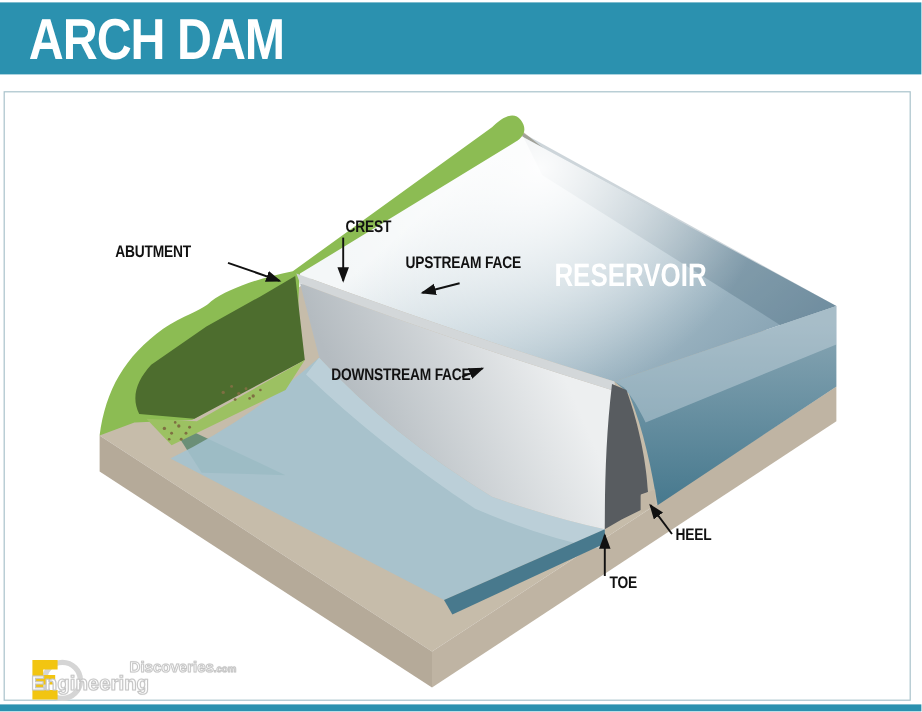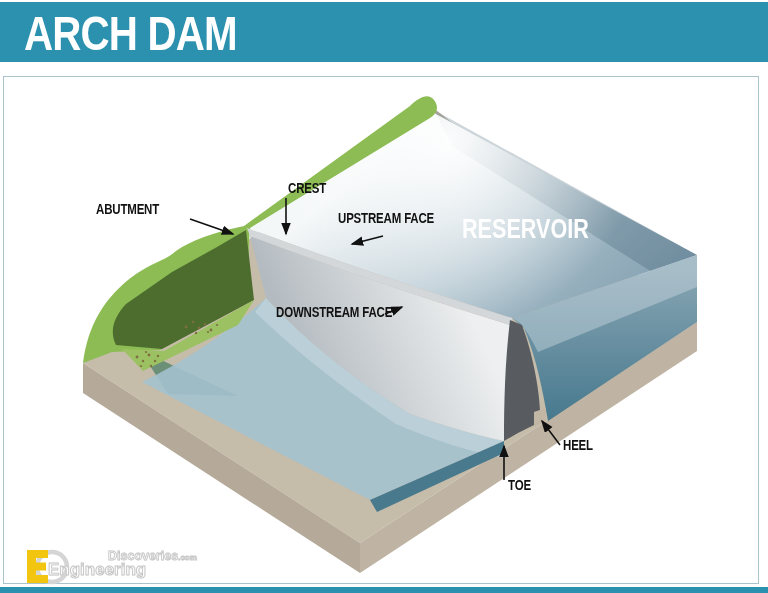--- a/index.html
+++ b/index.html
@@ -39,21 +39,21 @@
   }
   .logo-mark{position:absolute;left:24px;top:546px;}
   .brand-line1{
     position:absolute;left:72px;top:549px;font-size:12.5px;font-weight:700;
     color:#FDFDFD;-webkit-text-stroke:.8px #C6C6C6;text-shadow:0 0 1px #BDBDBD;
     white-space:nowrap;
     padding-left:36px;
   }
   .brand-line1 .suffix{font-size:8px;}
   .brand-line2{
-    position:absolute;left:48px;top:560px;font-size:17px;font-weight:700;
+    position:absolute;left:26px;top:560px;font-size:17px;font-weight:700;
     color:#FDFDFD;-webkit-text-stroke:.9px #C6C6C6;text-shadow:0 0 1px #BDBDBD;
     white-space:nowrap;
   }
 </style>
 </head>
 <body>
 
 <div class="header-bar">
   <div class="header-title">ARCH DAM</div>
 </div>

